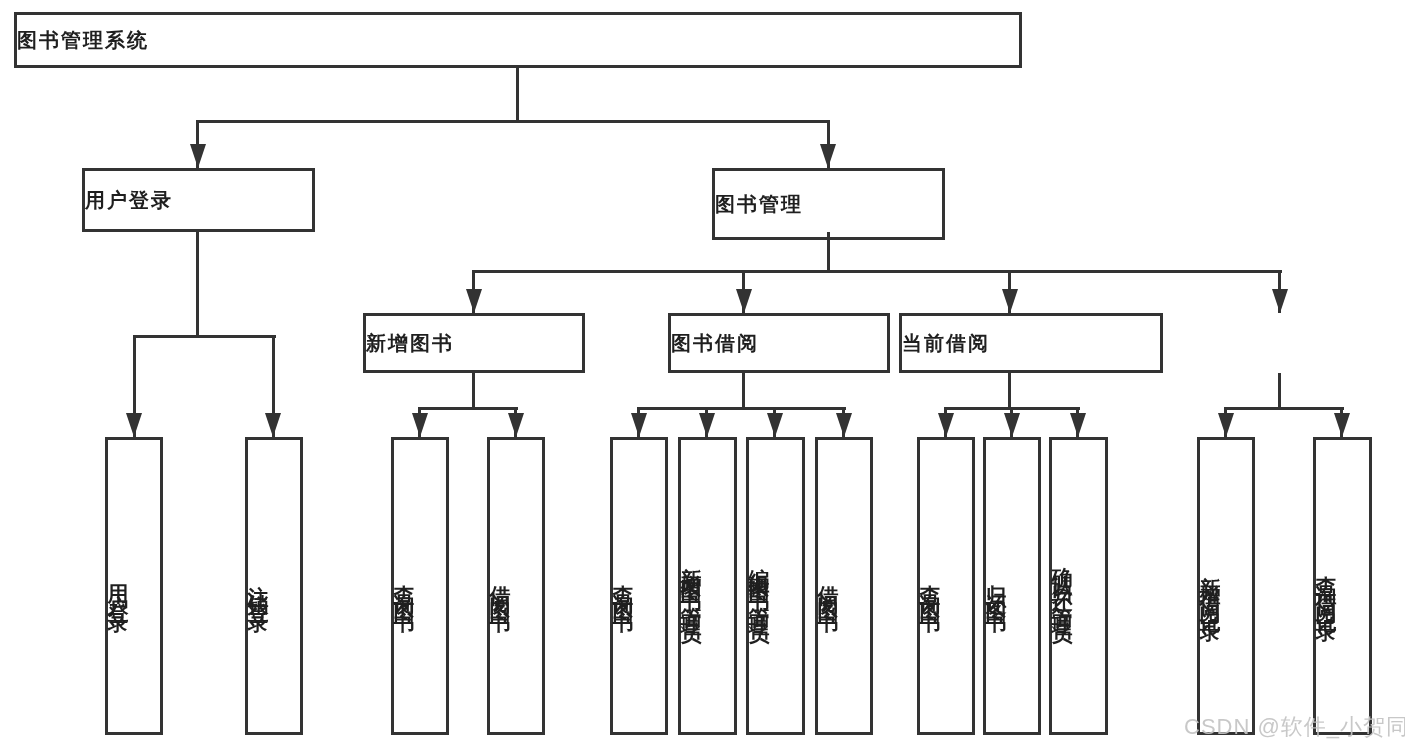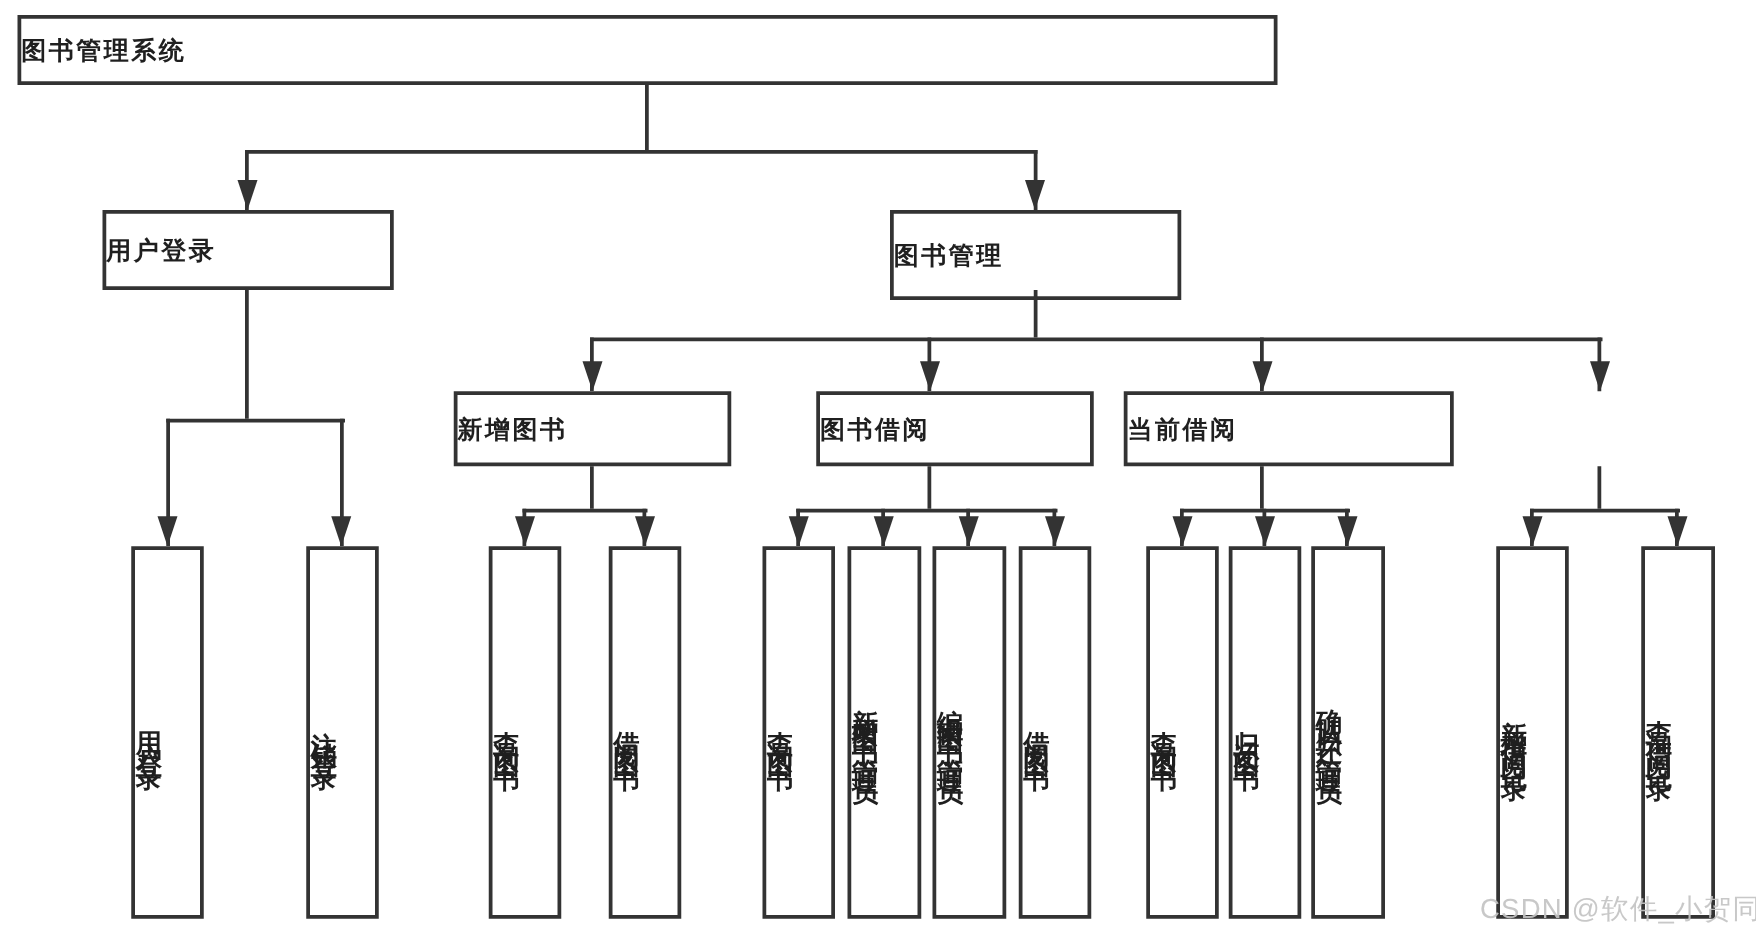--- a/index.html
+++ b/index.html
@@ -93,21 +93,21 @@
   <div class="vline" style="left:742px;top:270px;height:43px;"></div>
   <div class="arrowhead" style="left:736px;top:289px;"></div>
   <div class="vline" style="left:1008px;top:270px;height:43px;"></div>
   <div class="arrowhead" style="left:1002px;top:289px;"></div>
   <div class="vline" style="left:1278px;top:270px;height:43px;"></div>
   <div class="arrowhead" style="left:1272px;top:289px;"></div>
 
   <div class="box" style="left:363px;top:313px;width:222px;height:60px;">
     <span class="node-label">新增图书</span>
   </div>
-  <div class="box" style="left:653px;top:313px;width:222px;height:60px;">
+  <div class="box" style="left:668px;top:313px;width:222px;height:60px;">
     <span class="node-label">图书借阅</span>
   </div>
   <div class="box" style="left:899px;top:313px;width:264px;height:60px;">
     <span class="node-label">当前借阅</span>
   </div>
 
   <div class="vline" style="left:472px;top:373px;height:34px;"></div>
   <div class="hline" style="left:418px;top:407px;width:100px;"></div>
   <div class="vline" style="left:418px;top:407px;height:30px;"></div>
   <div class="arrowhead" style="left:412px;top:413px;"></div>

